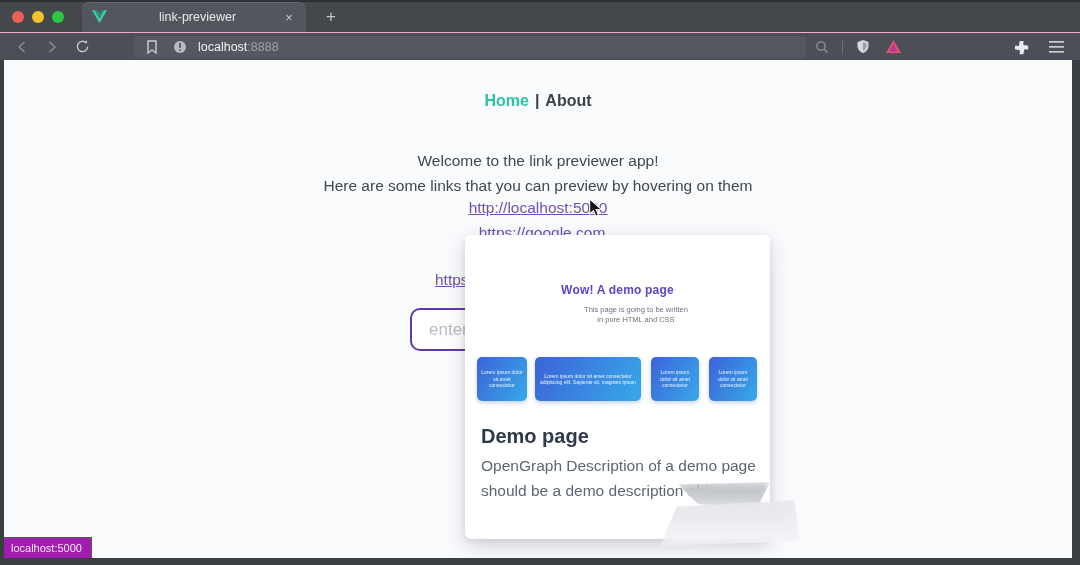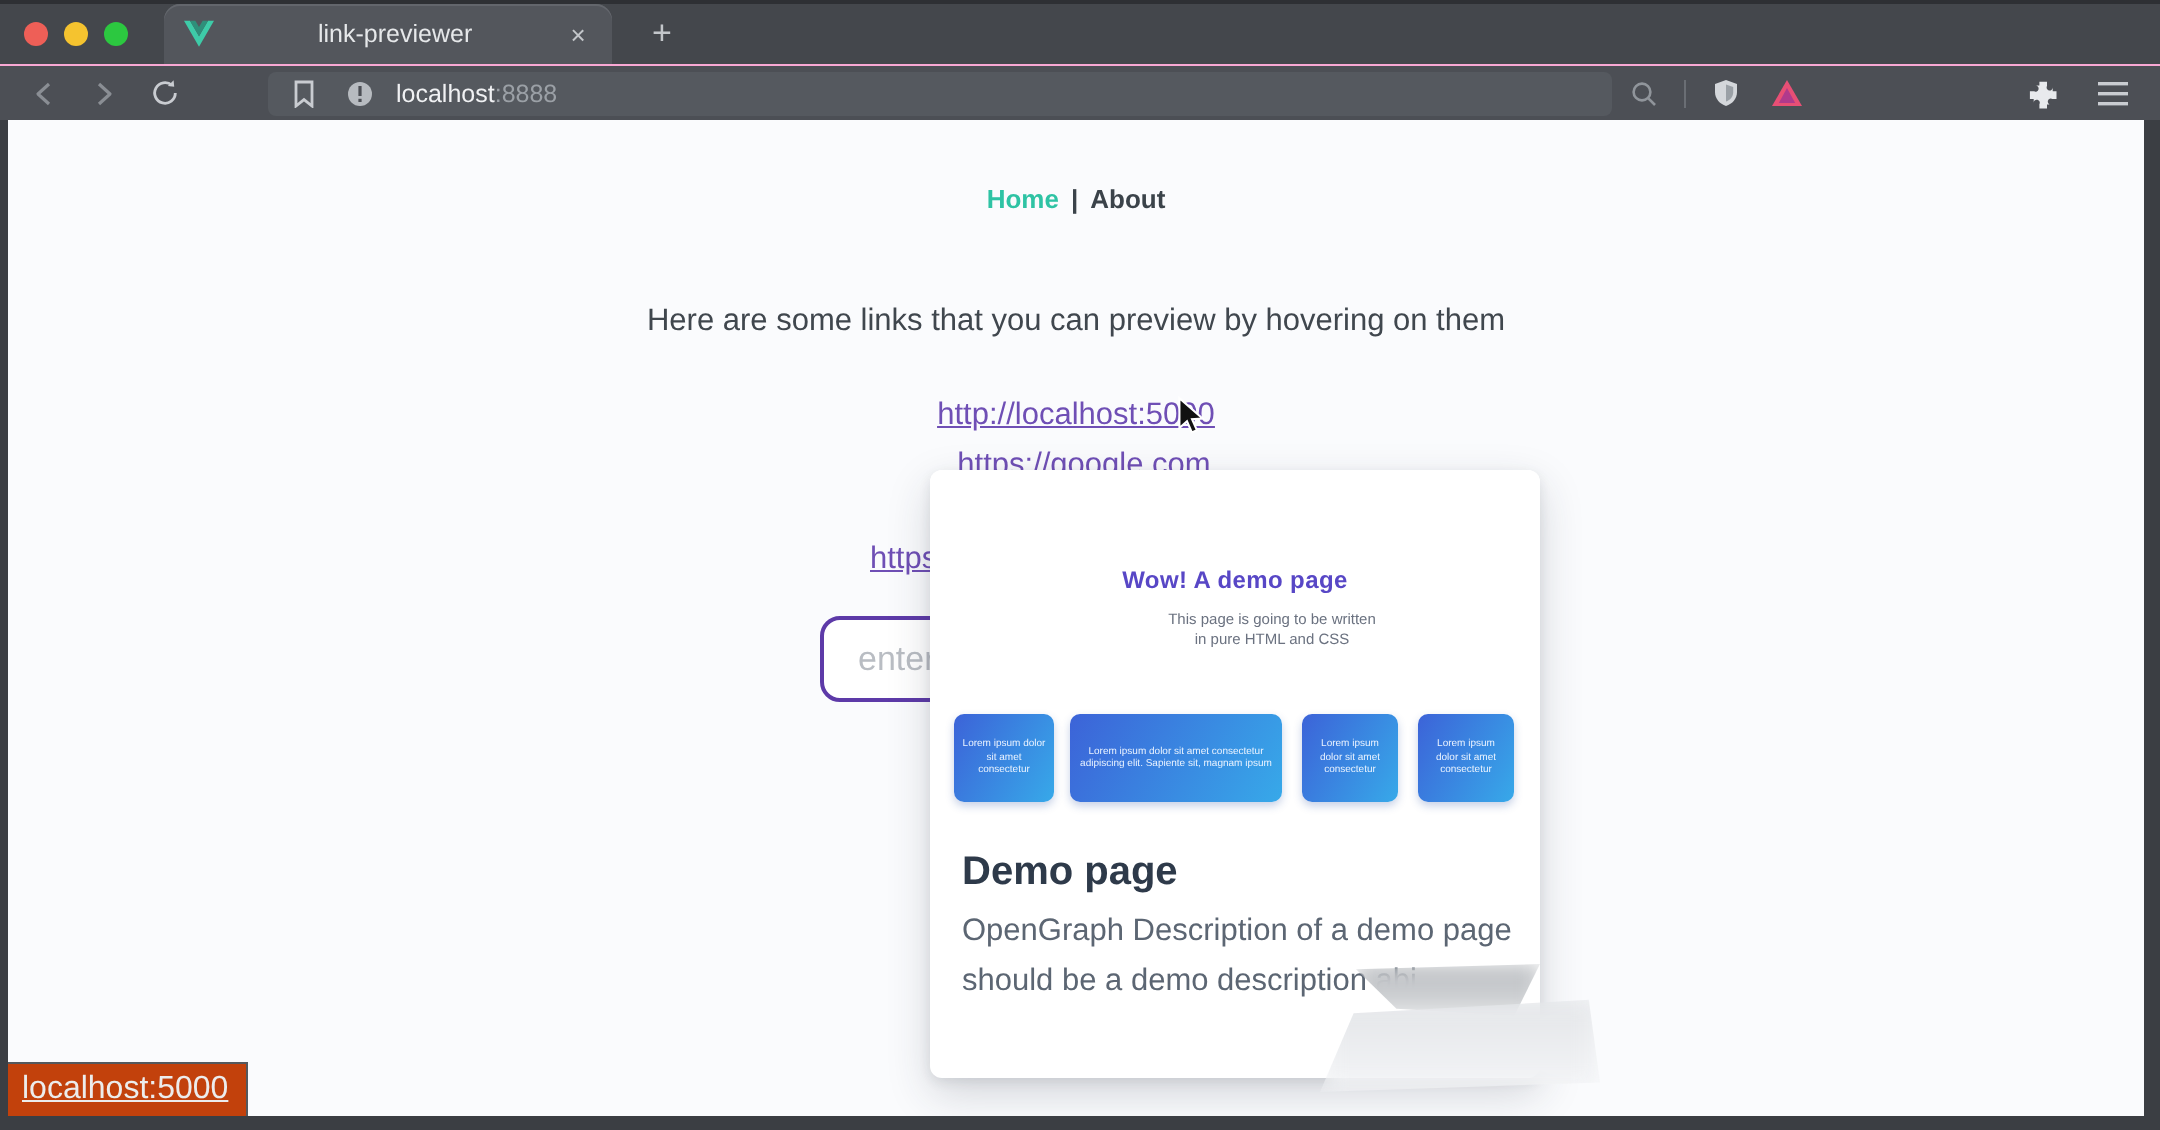--- a/index.html
+++ b/index.html
@@ -29,21 +29,21 @@
   .urltext .host { color:#f0f1f3; }
   .urltext .port { color:#9ba0a6; }
   .right-icons { display:flex; align-items:center; margin-left:6px; gap:10px; }
   .vdivider { width:1px; height:14px; background:#6a6e74; }
   .spacer { flex:1; }
   .far-icons { display:flex; align-items:center; gap:14px; padding-right:14px; }
 
   
   .viewport { position:absolute; top:60px; left:4px; right:8px; bottom:7px; background:#fafbfd; overflow:hidden; }
 
-  .nav { position:absolute; top:32px; left:0; width:100%; text-align:center; font-size:13px; font-weight:bold; color:#3b434a; }
+  .nav { position:absolute; top:32px; left:0; width:100%; text-align:center; font-size:16px; font-weight:bold; color:#3b434a; }
   .nav a { text-decoration:none; }
   .nav .home { color:#2ec3a4; }
   .nav .about { color:#3b434a; }
   .nav .sep { margin:0 6px; font-weight:bold; }
 
   .intro { position:absolute; top:88px; left:0; width:100%; text-align:center; font-size:15.5px; color:#40474e; line-height:25px; }
 
   .pagelink { position:absolute; font-size:15.5px; color:#6f4fb5; text-decoration:underline; }
   .link1 { top:139px; left:0; width:100%; text-align:center; }
   .link2 { top:164px; left:4px; width:100%; text-align:center; }
@@ -66,21 +66,21 @@
   .pv-body { padding:12px 16px 0 16px; }
   .pv-head { font-size:20px; font-weight:bold; color:#2e3a4a; }
   .pv-desc { margin-top:6px; font-size:15.5px; line-height:24.5px; color:#5c6673; width:276px; }
 
   
   .smudge { position:absolute; z-index:6; pointer-events:none; }
   .smudge .s1 { position:absolute; left:18px; top:2px; width:92px; height:26px; background:linear-gradient(180deg,#b9bcc0,#d9dbdd); clip-path:polygon(0 10%,100% 0,86% 100%,22% 86%); filter:blur(5px); }
   .smudge .s2 { position:absolute; left:0; top:18px; width:140px; height:48px; background:linear-gradient(180deg,#e3e5e8,#f4f5f7); clip-path:polygon(12% 18%,96% 4%,100% 90%,0 100%); filter:blur(6px); }
 
   
-  .statusbar { position:absolute; left:0px; bottom:-4px; background:#c2410c; color:#ececec; font-size:16px; padding:4px 9px 7px 7px; border:1px solid #55585d; border-left:none; z-index:8;text-decoration:underline; }
+  .statusbar { position:absolute; left:0px; bottom:-4px; background:#a21caf; color:#ececec; font-size:11px; padding:4px 9px 7px 7px; border:1px solid #55585d; border-left:none; z-index:8; }
 
   
   .cursor { position:absolute; z-index:9; }
 
   svg { display:block; }
 </style>
 </head>
 <body>
 
 <div class="window">
@@ -176,20 +176,21 @@
       </span>
     </div>
   </div>
 
   <div class="viewport">
     <div class="nav">
       <a href="#" class="home">Home</a><span class="sep">|</span><a href="#" class="about">About</a>
     </div>
 
     <div class="intro">
+      <div>Welcome to the link previewer app!</div>
       <div>Here are some links that you can preview by hovering on them</div>
     </div>
 
     <div class="pagelink link1"><a href="#" class="pagelink" style="position:static">http://localhost:5000</a></div>
     <div class="pagelink link2"><a href="#" class="pagelink" style="position:static">https://google.com</a></div>
     <a href="#" class="pagelink link3">https:</a>
 
     <input class="urlinput" type="text" placeholder="enter" style="">
 
     <div class="popup">

